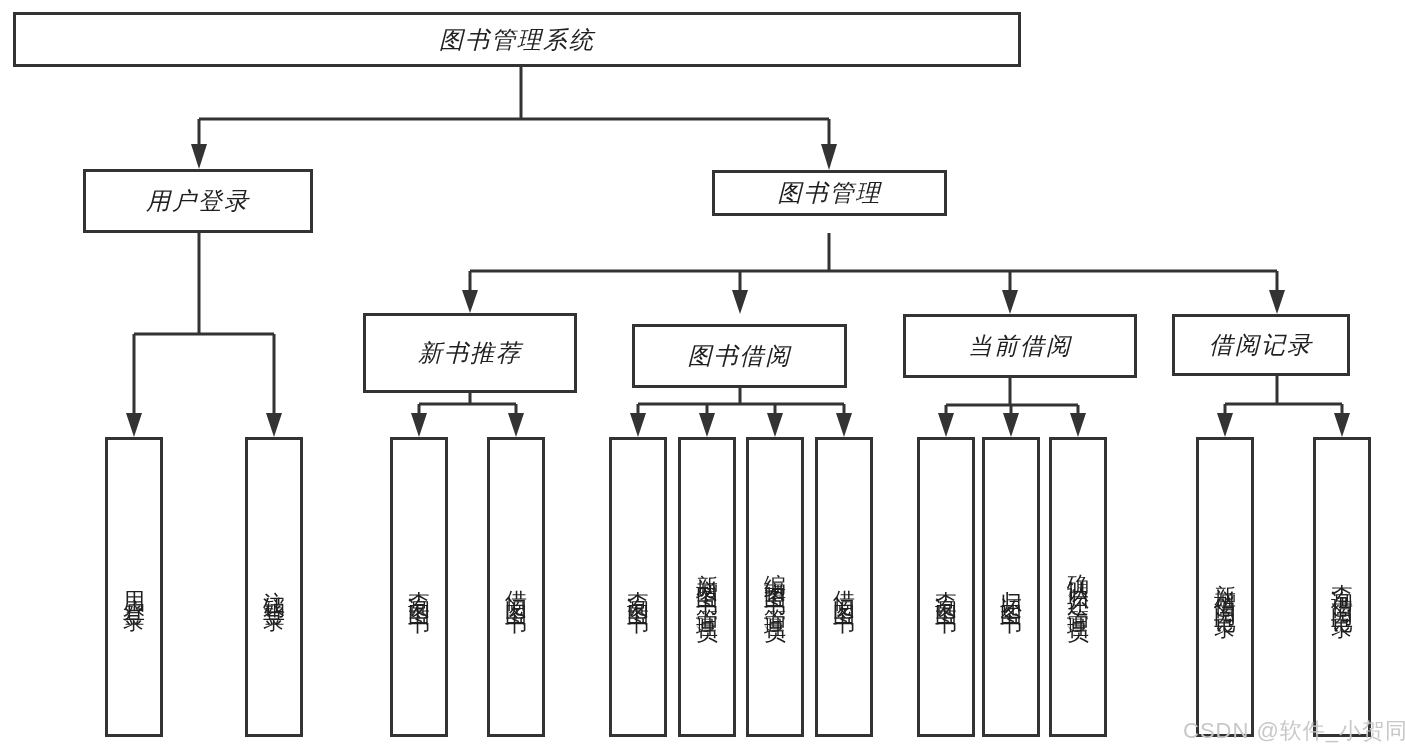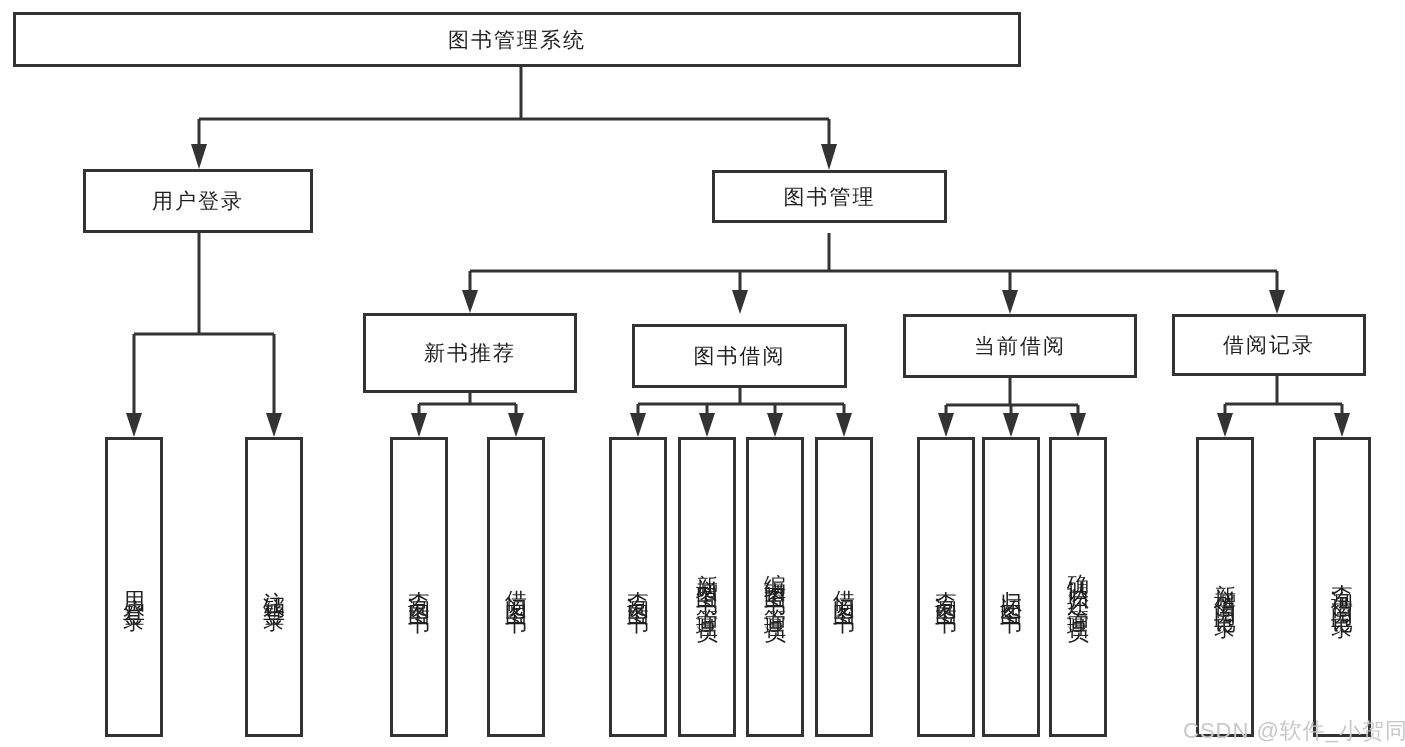--- a/index.html
+++ b/index.html
@@ -35,23 +35,24 @@
   .node {
     position: absolute;
     box-sizing: border-box;
     background: #ffffff;
     border: 3px solid var(--line, #333333);
   }
   .node.h {
     display: flex;
     align-items: center;
     justify-content: center;
-    font-size: 21px;
+    font-size: 24px;
     letter-spacing: 2px;
     white-space: nowrap;
+    font-style: italic;
   }
   .node.v {
     writing-mode: vertical-rl;
     text-orientation: mixed;
     text-align: center;
     font-size: 22px;
     letter-spacing: 7px;
     line-height: 52px;
     width: 58px;
     height: 300px;
@@ -104,26 +105,26 @@
     <polygon class="arrowhead" points="1070,413 1086,413 1078,437"></polygon>
 
     <path class="connector" d="M1277 376 L1277 404 M1225 404 L1342 404 M1225 404 L1225 415 M1342 404 L1342 415"></path>
     <polygon class="arrowhead" points="1217,413 1233,413 1225,437"></polygon>
     <polygon class="arrowhead" points="1334,413 1350,413 1342,437"></polygon>
   </svg>
 
   <div class="node h" style="left:13px; top:12px; width:1008px; height:55px;">图书管理系统</div>
 
   <div class="node h" style="left:83px; top:169px; width:230px; height:64px;">用户登录</div>
-  <div class="node h" style="left:712px; top:170px; width:235px; height:53px;">图书管理</div>
+  <div class="node h" style="left:712px; top:170px; width:235px; height:46px;">图书管理</div>
 
   <div class="node h" style="left:363px; top:313px; width:214px; height:80px;">新书推荐</div>
   <div class="node h" style="left:632px; top:324px; width:215px; height:64px;">图书借阅</div>
   <div class="node h" style="left:903px; top:314px; width:234px; height:64px;">当前借阅</div>
-  <div class="node h" style="left:1172px; top:314px; width:194px; height:62px;">借阅记录</div>
+  <div class="node h" style="left:1172px; top:314px; width:178px; height:62px;">借阅记录</div>
 
   <div class="node v" style="left:105px;">用户登录</div>
   <div class="node v" style="left:245px;">注销登录</div>
 
   <div class="node v" style="left:390px;">查询图书</div>
   <div class="node v" style="left:487px;">借阅图书</div>
 
   <div class="node v" style="left:609px;">查询图书</div>
   <div class="node v" style="left:678px;">新增图书（管理员）</div>
   <div class="node v" style="left:746px;">编辑图书（管理员）</div>

